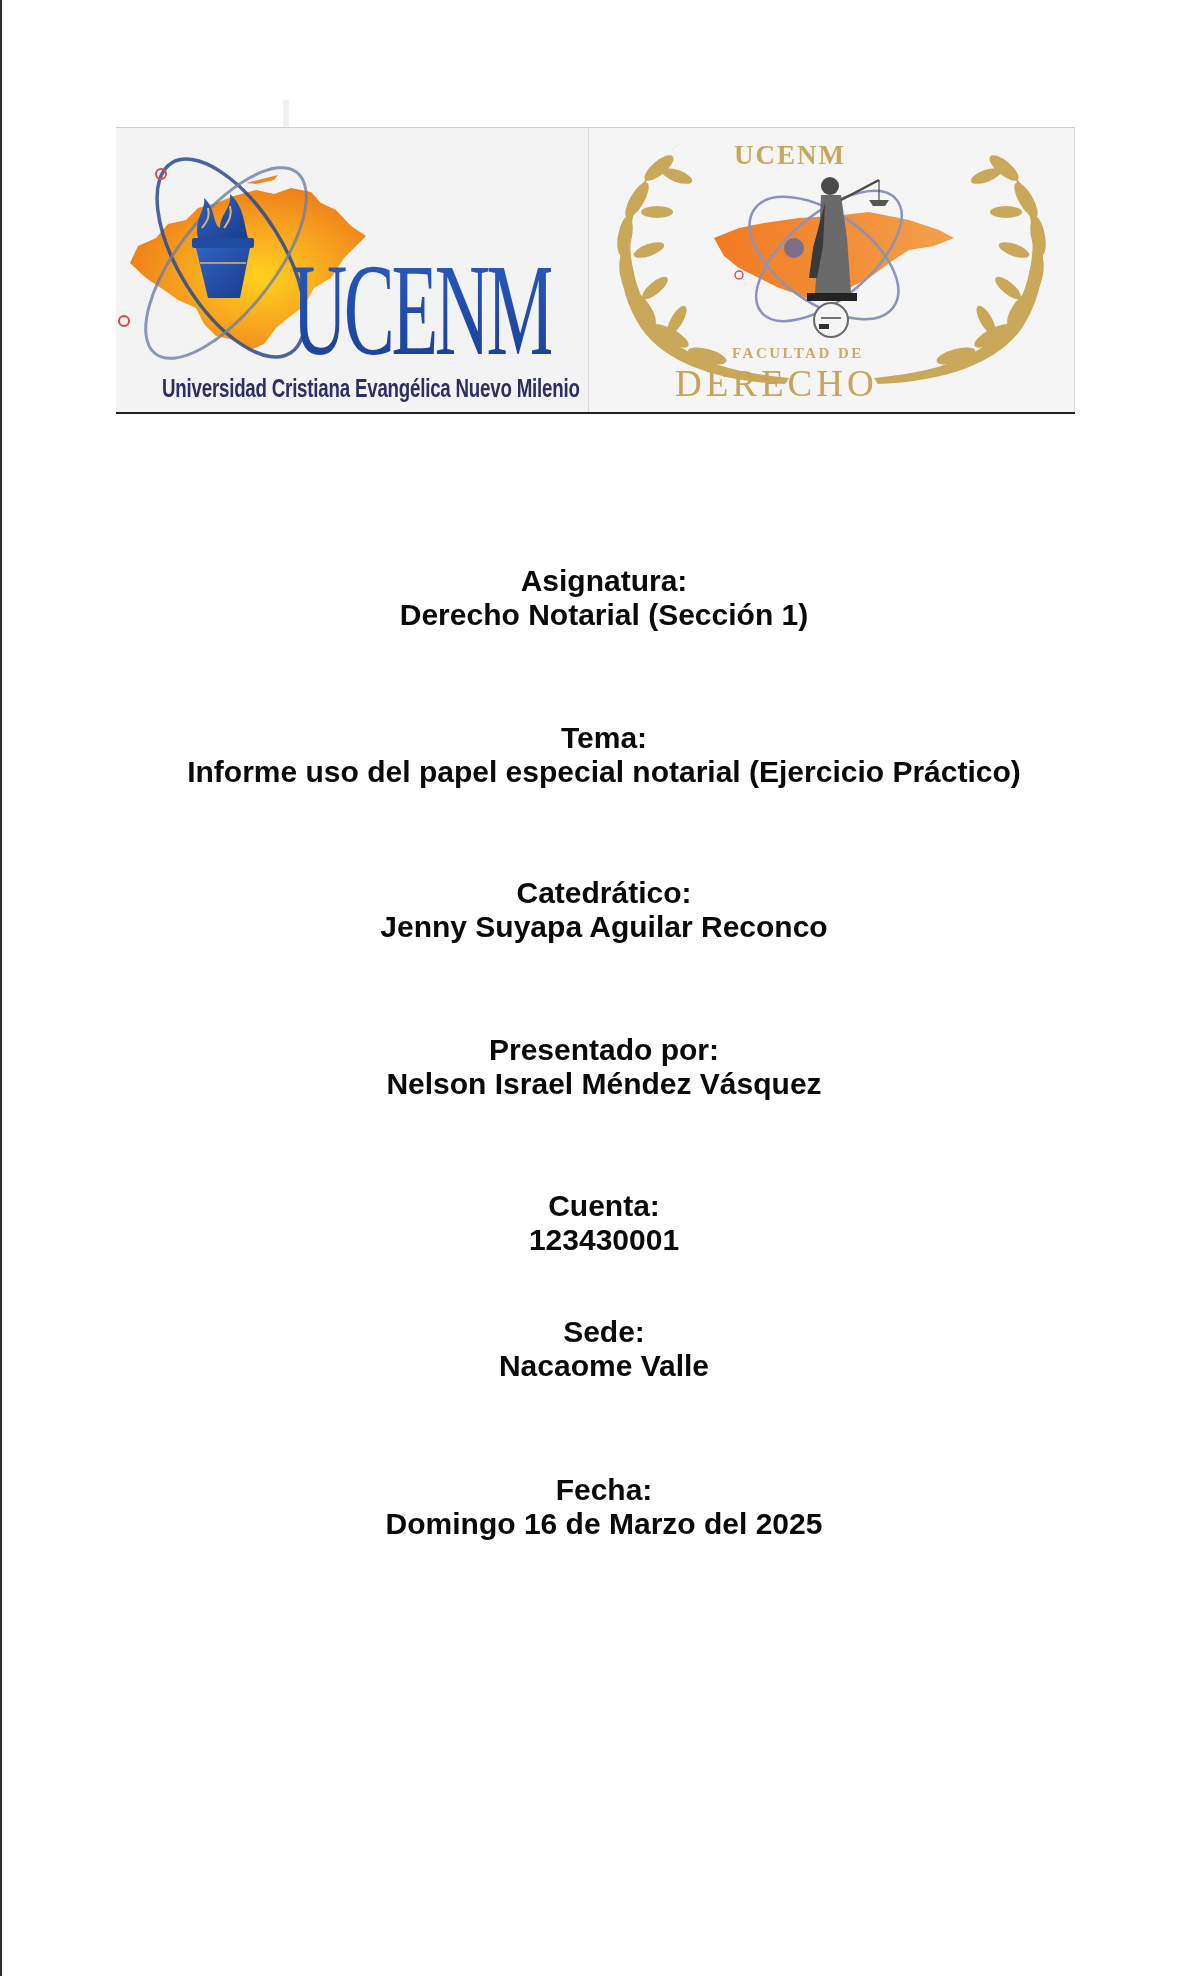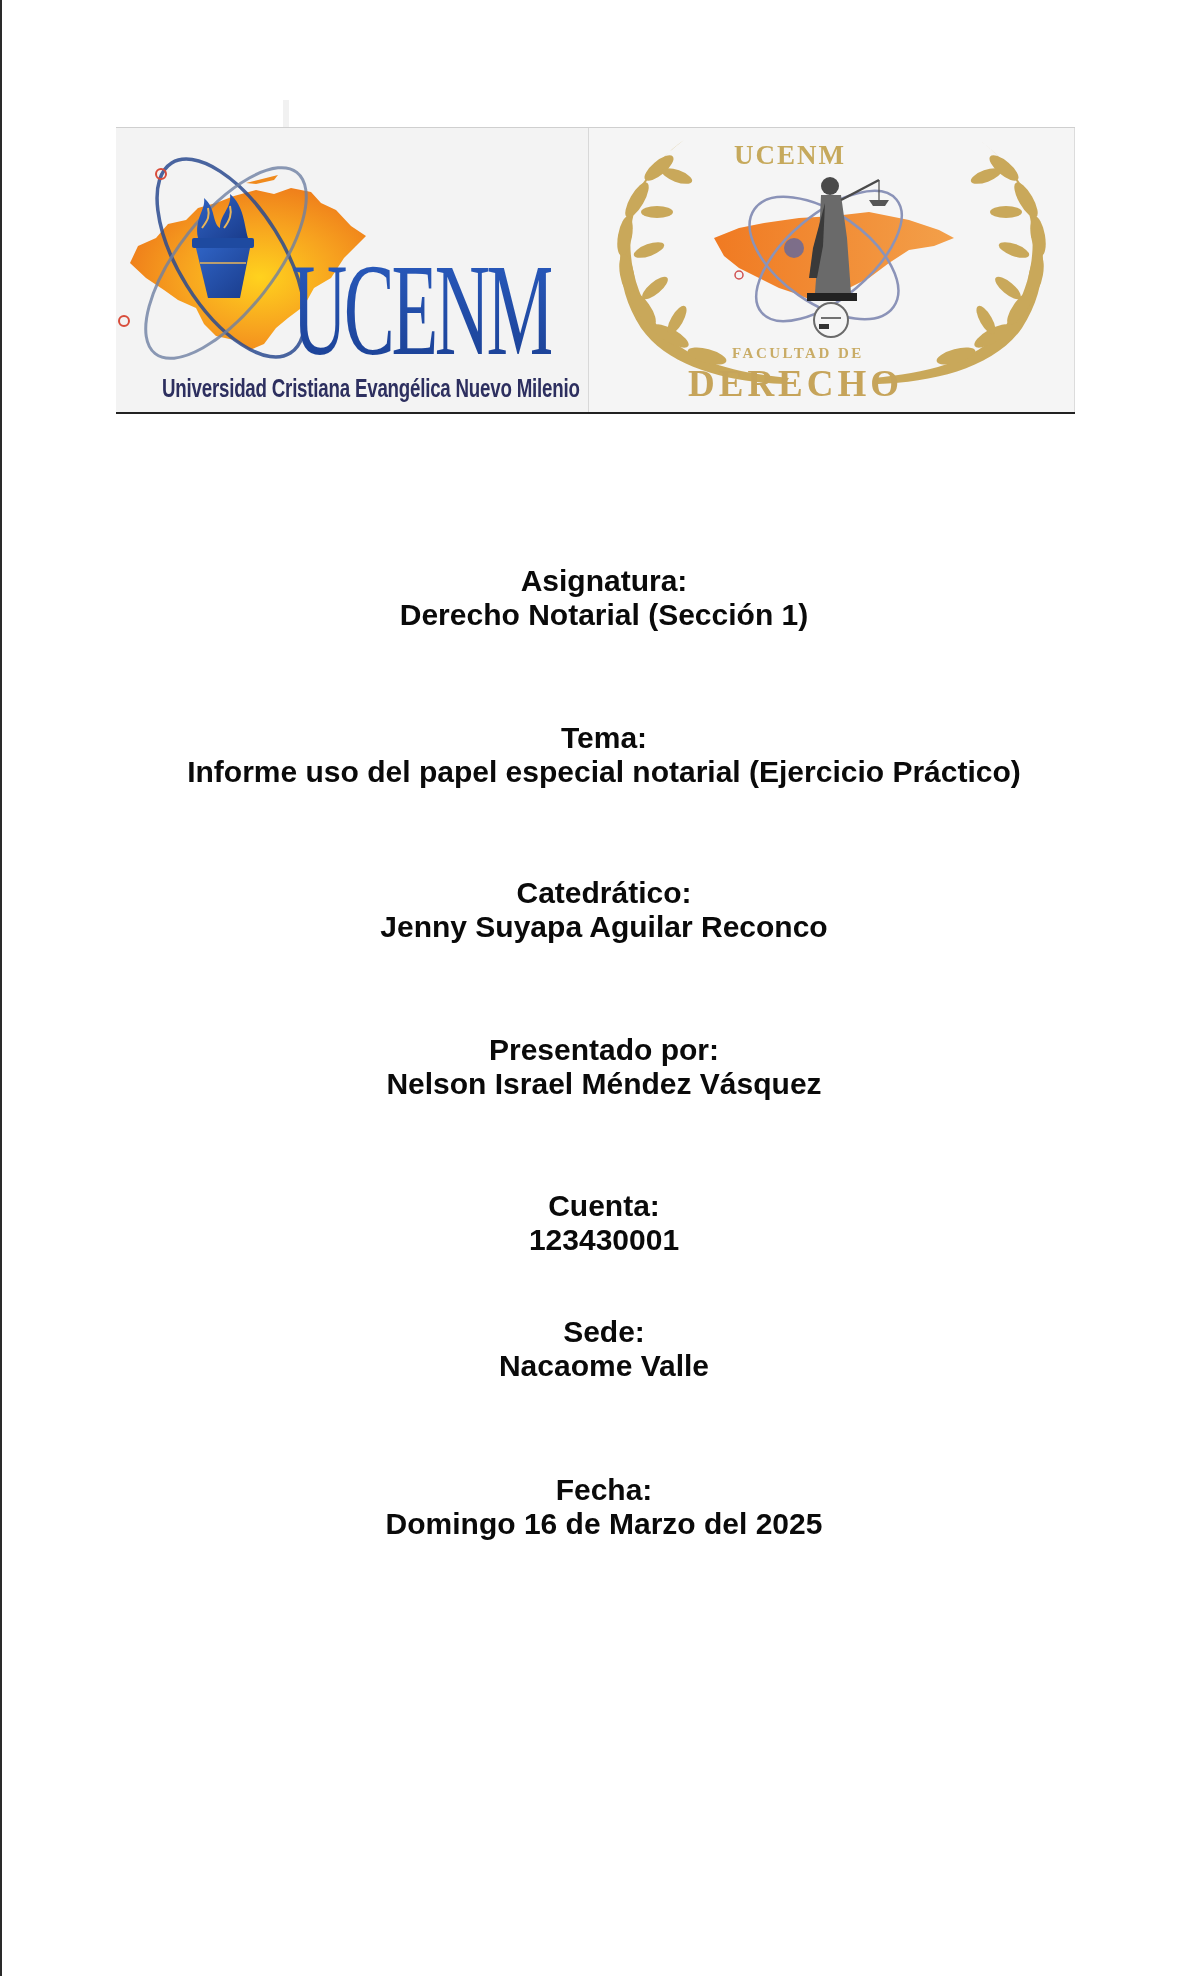--- a/index.html
+++ b/index.html
@@ -93,23 +93,23 @@
       left: 143px; top: 217px;
       font-family: "Liberation Serif", "DejaVu Serif", serif;
       font-weight: bold;
       font-size: 15px;
       color: #c9ac66;
       letter-spacing: 2.5px;
       white-space: nowrap;
     }
     .gold-derecho {
       position: absolute;
-      left: 99px; top: 234px;
-      font-family: "Liberation Serif", "DejaVu Serif", serif;
-      font-weight: bold;
+      left: 86px; top: 234px;
+      font-family: "Liberation Serif", "DejaVu Serif", serif;
+      font-weight: normal;
       font-size: 37px;
       color: #c6a45a;
       letter-spacing: 4px;
       white-space: nowrap;
     }
     .field-block {
       position: absolute;
       left: 0;
       width: 1208px;
       text-align: center;

